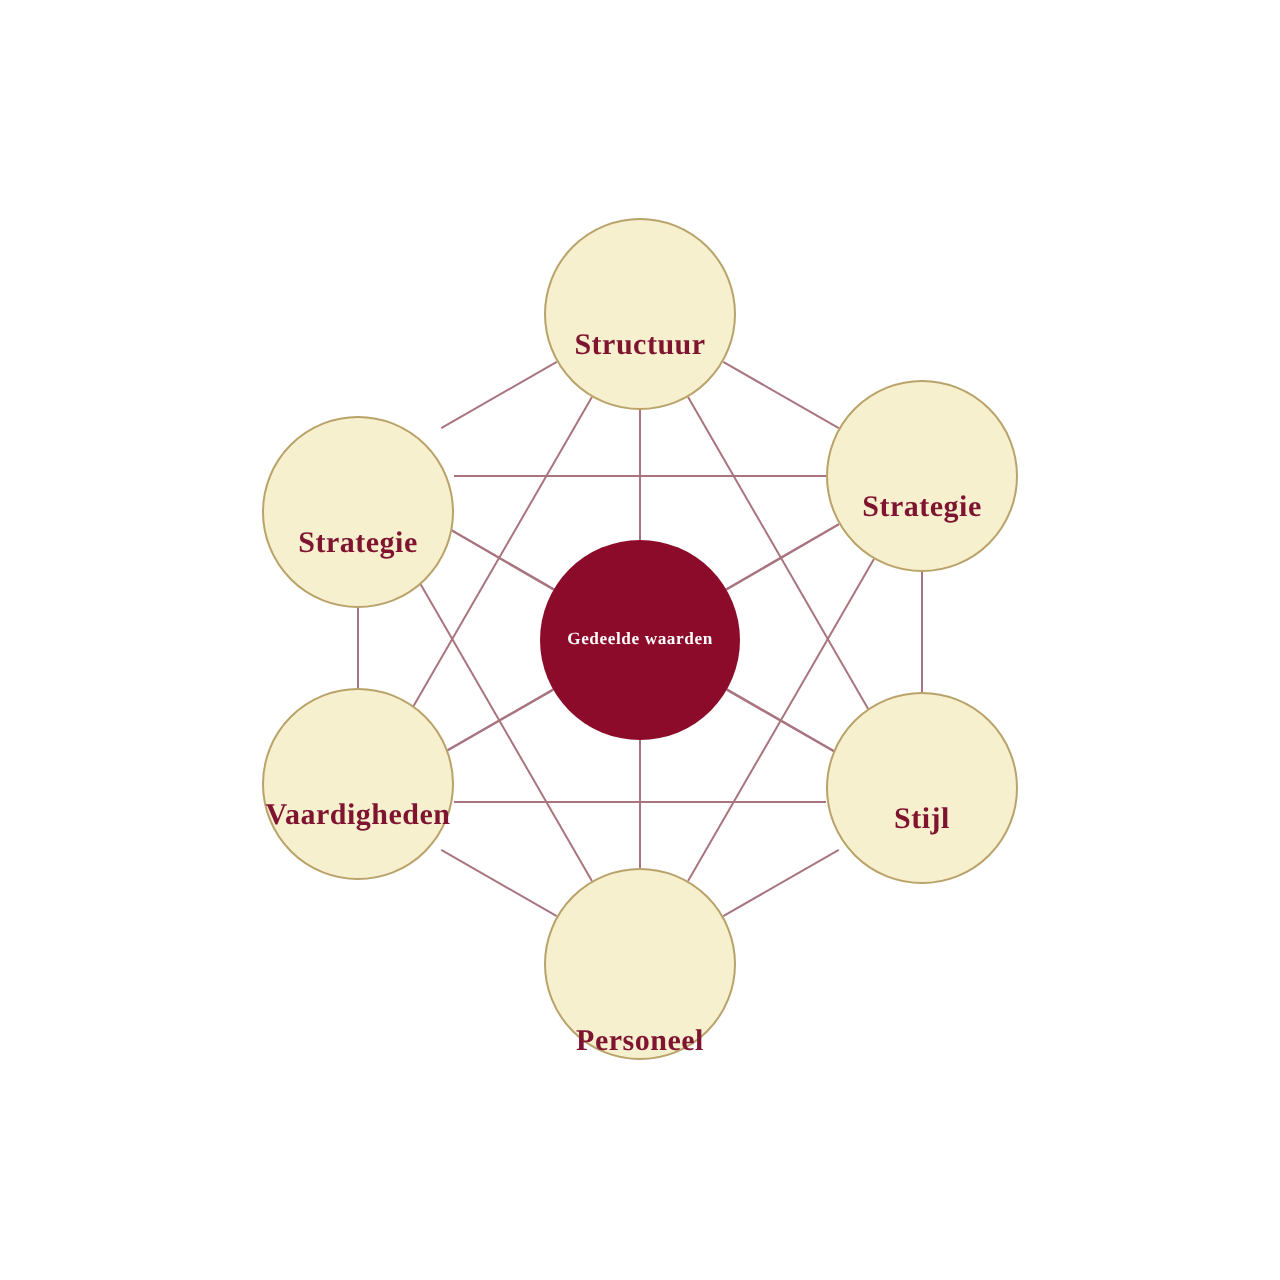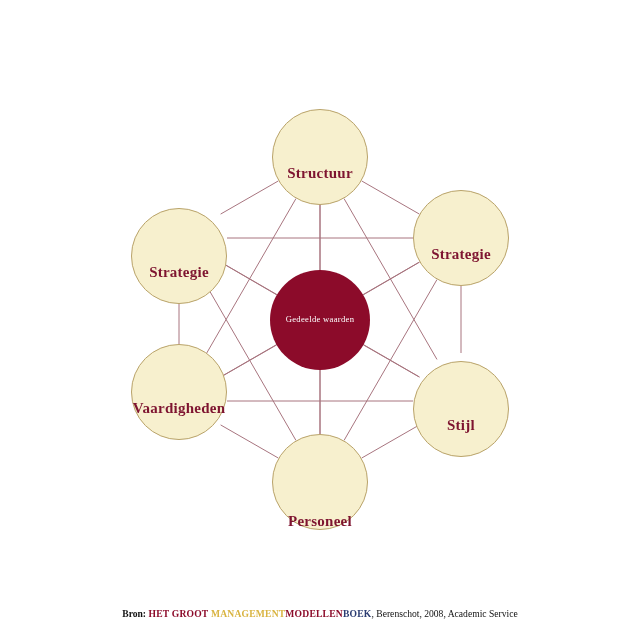--- a/index.html
+++ b/index.html
@@ -78,21 +78,21 @@
   }
   .node-center {
     width: 100px;
     height: 100px;
     background: #8c0b2a;
     border: none;
   }
   .node-center .node-label {
     color: #ffffff;
     font-size: 8.6px;
-    font-weight: normal;
+    font-weight: bold;
     letter-spacing: 0.3px;
     line-height: 1.1;
   }
 
   
   #source {
     position: absolute;
     left: 0;
     top: 608px;
     width: 640px;
@@ -139,35 +139,32 @@
         <line x1="220.62" y1="377.09" x2="276.64" y2="344.91" stroke="#a8757f" stroke-width="1"></line>
         <line x1="220.49" y1="262.13" x2="276.78" y2="294.86" stroke="#a8757f" stroke-width="1"></line>
       </svg>
     <div id="nodes-layer">
         <div class="node node-outer" style="left: 272px; top: 109px; width: 96px; height: 96px;">
           <span class="node-label">Structuur</span>
         </div>
         <div class="node node-outer" style="left: 413px; top: 190px; width: 96px; height: 96px;">
           <span class="node-label">Strategie</span>
         </div>
-        <div class="node node-outer" style="left: 413px; top: 361px; width: 96px; height: 96px; text-align: center;">
+        <div class="node node-outer" style="left: 413px; top: 346px; width: 96px; height: 96px; text-align: center;">
           <span class="node-label">Stijl</span>
         </div>
         <div class="node node-outer" style="left: 272px; top: 434px; width: 96px; height: 96px; align-items: flex-end;">
           <span class="node-label">Personeel</span>
         </div>
         <div class="node node-outer" style="left: 131px; top: 344px; width: 96px; height: 96px;">
           <span class="node-label">Vaardigheden</span>
         </div>
         <div class="node node-outer" style="left: 131px; top: 208px; width: 96px; height: 96px;">
           <span class="node-label">Strategie</span>
         </div>
         <div class="node node-center" style="left: 270px; top: 270px; width: 100px; height: 100px;">
           <span class="node-label">Gedeelde waarden</span>
         </div>
       </div>
   </div>
 
-  <div id="source">
-    <span class="src-prefix">Bron:</span><span> </span><span class="src-red">HET GROOT</span><span> </span><span class="src-gold">MANAGEMENT</span><span class="src-red">MODELLEN</span><span class="src-blue">BOEK</span><span class="src-tail">, Berenschot, 2008, Academic Service</span>
-  </div>
 
 </div>
 
 </body></html>

